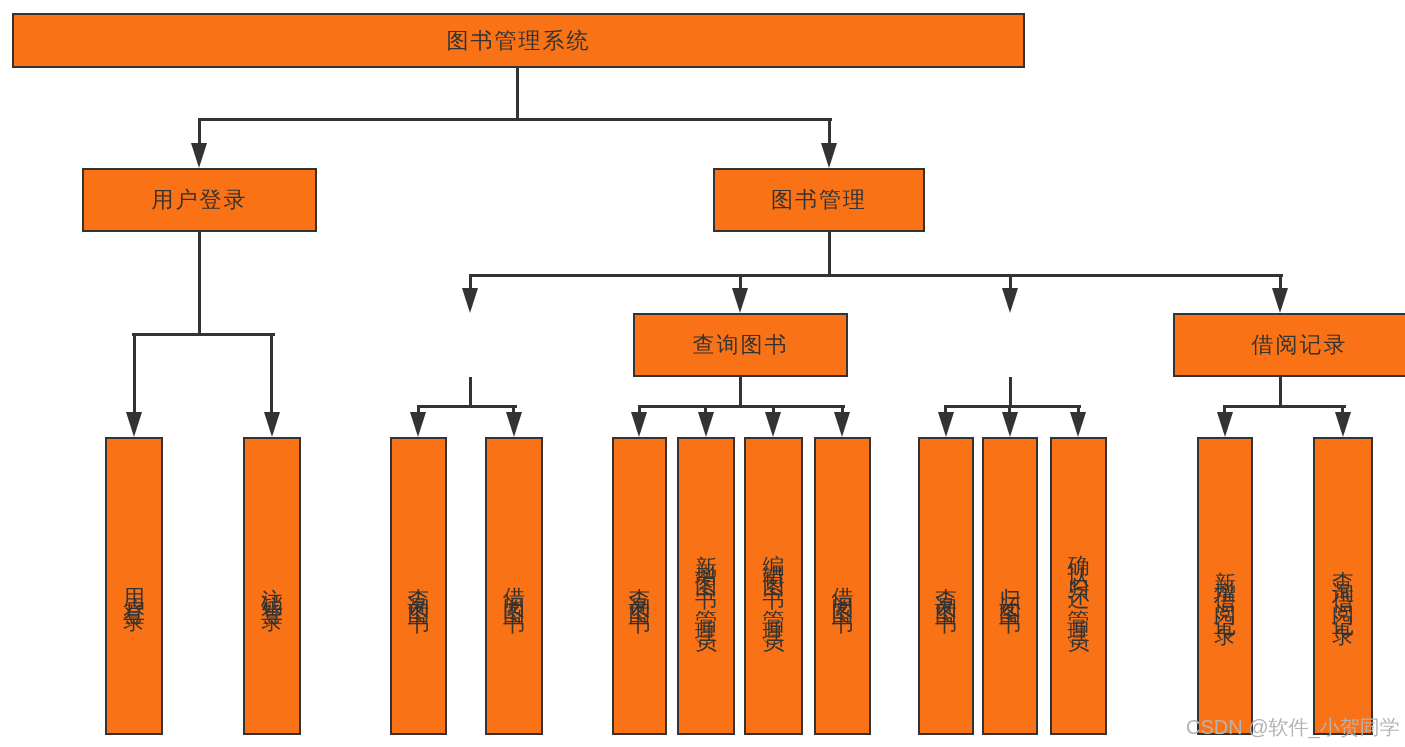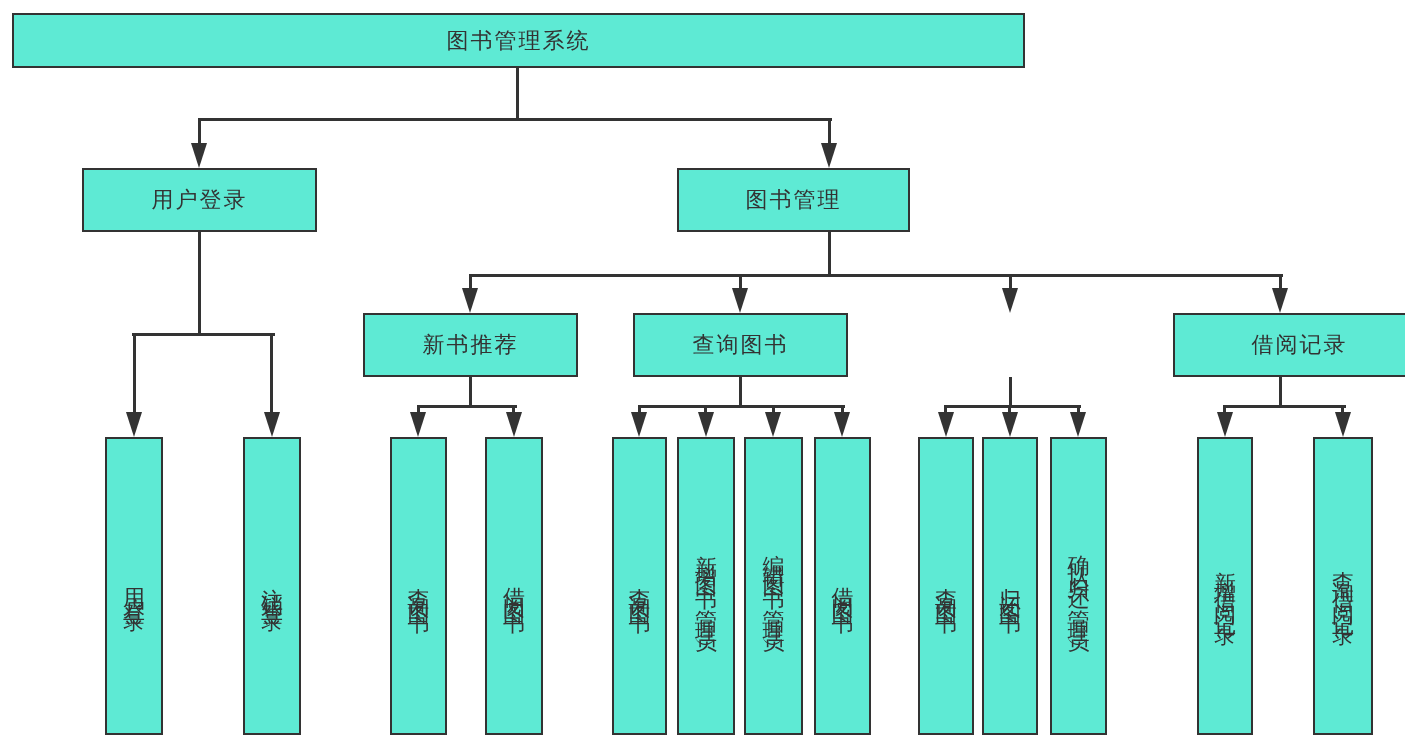--- a/index.html
+++ b/index.html
@@ -1,21 +1,21 @@
 <!DOCTYPE html>
 <html><head>
 <meta charset="utf-8">
 <style>
   html,body{margin:0;padding:0;background:#ffffff;}
   .canvas{
     position:relative;width:1405px;height:747px;background:#ffffff;overflow:hidden;
     font-family:"Liberation Sans","DejaVu Sans",sans-serif;color:#333333;
   }
   .box{
-    position:absolute;box-sizing:border-box;background:#5eead4;
+    position:absolute;box-sizing:border-box;background:#f97316;
     border:2px solid #333333;display:flex;align-items:center;justify-content:center;
   }
   .hbox{font-size:22px;letter-spacing:2px;}
   .vbox{font-size:22px;}
   .vlabel{
     writing-mode:vertical-rl;text-orientation:mixed;
     letter-spacing:8px;line-height:1;white-space:nowrap;
   }
   .vlabel.long{letter-spacing:11px;}
   .line{position:absolute;background:#333333;}
@@ -41,21 +41,21 @@
   <div class="line" style="left:516px;top:68px;width:3px;height:52px"></div>
   <div class="line" style="left:198px;top:118px;width:634px;height:3px"></div>
   <div class="line" style="left:198px;top:118px;width:3px;height:28px"></div>
   <div class="arrow" style="left:191px;top:143px"></div>
   <div class="line" style="left:828px;top:118px;width:3px;height:28px"></div>
   <div class="arrow" style="left:821px;top:143px"></div>
 
   <div class="box hbox" style="left:82px;top:168px;width:235px;height:64px">
     <span>用户登录</span>
   </div>
-  <div class="box hbox" style="left:677px;top:168px;width:233px;height:64px">
+  <div class="box hbox" style="left:713px;top:168px;width:212px;height:64px">
     <span>图书管理</span>
   </div>
 
   <div class="line" style="left:198px;top:232px;width:3px;height:103px"></div>
   <div class="line" style="left:132px;top:333px;width:143px;height:3px"></div>
   <div class="line" style="left:133px;top:333px;width:3px;height:81px"></div>
   <div class="arrow" style="left:126px;top:412px"></div>
   <div class="line" style="left:270px;top:333px;width:3px;height:81px"></div>
   <div class="arrow" style="left:264px;top:412px"></div>
 
@@ -63,23 +63,20 @@
   <div class="line" style="left:469px;top:274px;width:814px;height:3px"></div>
   <div class="line" style="left:469px;top:277px;width:3px;height:13px"></div>
   <div class="arrow" style="left:462px;top:288px"></div>
   <div class="line" style="left:739px;top:277px;width:3px;height:13px"></div>
   <div class="arrow" style="left:732px;top:288px"></div>
   <div class="line" style="left:1009px;top:277px;width:3px;height:13px"></div>
   <div class="arrow" style="left:1002px;top:288px"></div>
   <div class="line" style="left:1279px;top:277px;width:3px;height:13px"></div>
   <div class="arrow" style="left:1272px;top:288px"></div>
 
-  <div class="box hbox" style="left:363px;top:313px;width:215px;height:64px">
-    <span>新书推荐</span>
-  </div>
   <div class="box hbox" style="left:633px;top:313px;width:215px;height:64px">
     <span>查询图书</span>
   </div>
   <div class="box hbox" style="left:1173px;top:313px;width:253px;height:64px">
     <span>借阅记录</span>
   </div>
 
   <div class="line" style="left:469px;top:377px;width:3px;height:31px"></div>
   <div class="line" style="left:417px;top:405px;width:100px;height:3px"></div>
   <div class="line" style="left:417px;top:405px;width:3px;height:9px"></div>
@@ -151,14 +148,15 @@
     <span class="vlabel long">确认归还（管理员）</span>
   </div>
 
   <div class="box vbox" style="left:1197px;top:437px;width:56px;height:298px">
     <span class="vlabel long">新增借阅记录</span>
   </div>
   <div class="box vbox" style="left:1313px;top:437px;width:60px;height:298px">
     <span class="vlabel long">查询借阅记录</span>
   </div>
 
+  <div class="watermark">CSDN @软件_小贺同学</div>
 
 </div>
 
 </body></html>

